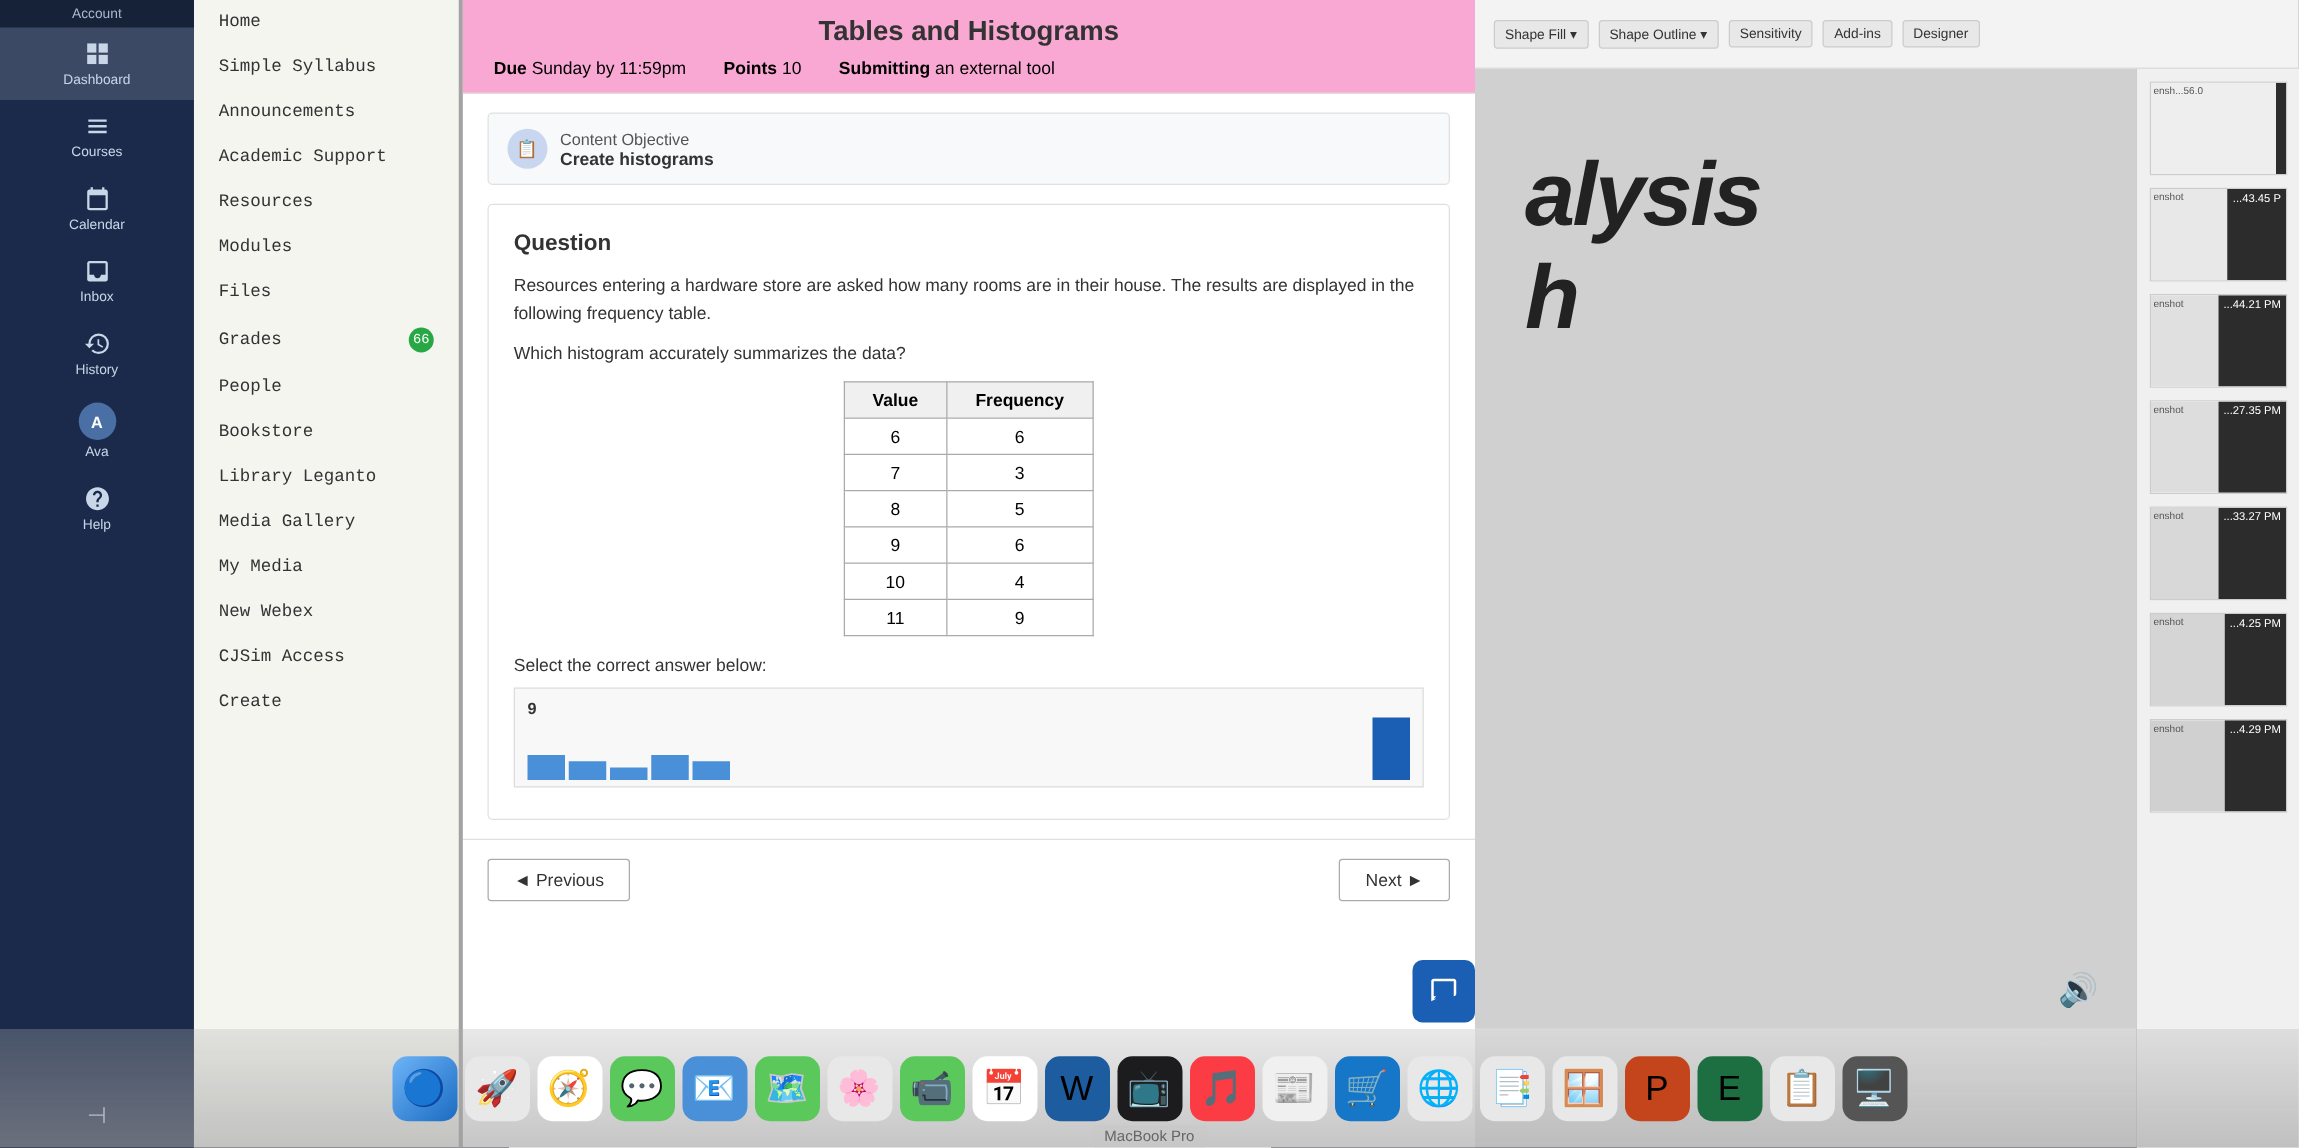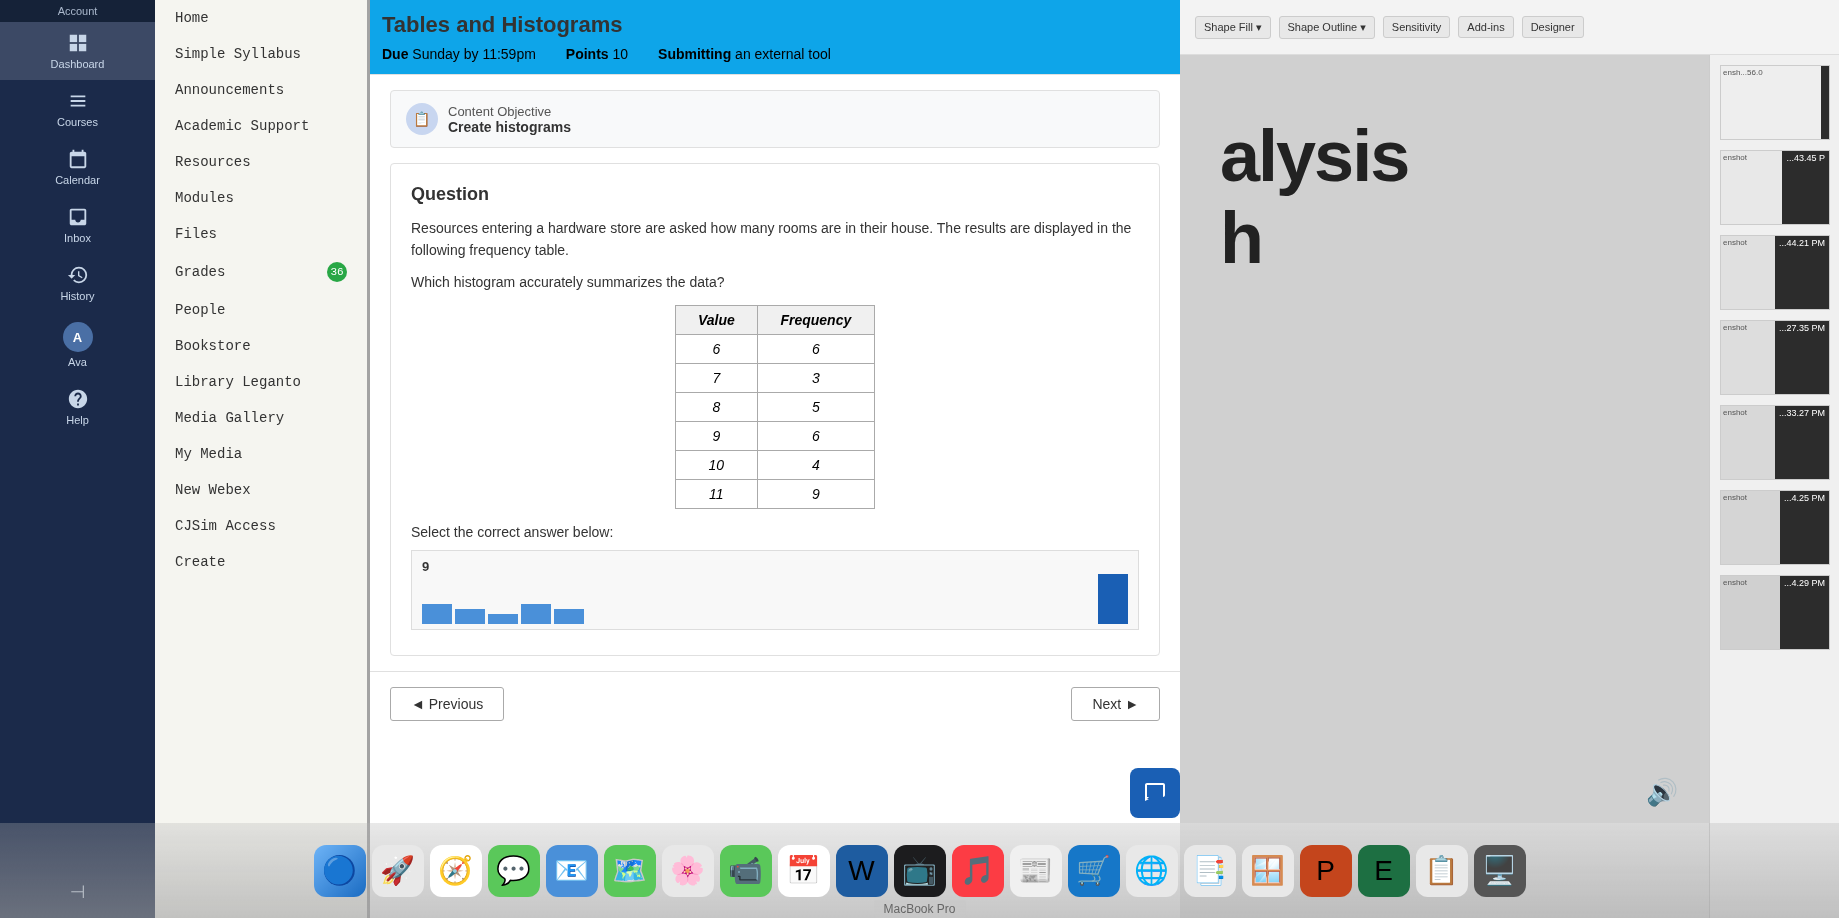--- a/index.html
+++ b/index.html
@@ -89,23 +89,24 @@
     .main-content {
       position: absolute;
       left: 370px; top: 0;
       width: 810px; height: 100%;
       background: white;
       z-index: 5;
       overflow-y: auto;
     }
 
     .page-header {
-      background: #0ea5e9;
-      padding: 12px 12px;
+      background: #f9a8d4;
+      padding: 12px 25px;
       border-bottom: 1px solid #e0e0e0;
+      text-align: center;
     }
     .page-title {
       font-size: 22px;
       font-weight: 600;
       color: #333;
       margin-bottom: 8px;
     }
     .meta-row {
       display: flex;
       gap: 30px;
@@ -155,21 +156,20 @@
     .question-sub {
       font-size: 14px;
       color: #333;
       margin-bottom: 15px;
     }
 
     .data-table {
       border-collapse: collapse;
       margin: 0 auto 4px;
       min-width: 200px;
-      font-style: italic;
     }
     .data-table th, .data-table td {
       border: 1px solid #aaa;
       padding: 6px 20px;
       text-align: center;
       font-size: 14px;
     }
     .data-table th {
       background: #f0f0f0;
       font-weight: 600;
@@ -268,20 +268,21 @@
       border-radius: 3px;
       font-size: 11px;
       cursor: pointer;
       display: flex; align-items: center; gap: 3px;
     }
     .large-text-area {
       padding: 40px 30px;
       font-size: 72px;
       font-weight: 800;
       color: #222;
+      font-style: italic;
       letter-spacing: -2px;
     }
     .screenshots-panel {
       position: absolute;
       right: 0; top: 55px;
       width: 130px; height: calc(100% - 55px);
       background: #f0f0f0;
       border-left: 1px solid #ccc;
       overflow-y: auto;
     }
@@ -401,21 +402,21 @@
     <span>Resources</span>
   </div>
   <div class="nav-menu-item">
     <span>Modules</span>
   </div>
   <div class="nav-menu-item">
     <span>Files</span>
   </div>
   <div class="nav-menu-item">
     <span>Grades</span>
-    <span class="badge">36</span>
+    <span class="badge">66</span>
   </div>
   <div class="nav-menu-item">
     <span>People</span>
   </div>
   <div class="nav-menu-item">
     <span>Bookstore</span>
   </div>
   <div class="nav-menu-item">
     <span>Library Leganto</span>
   </div>

